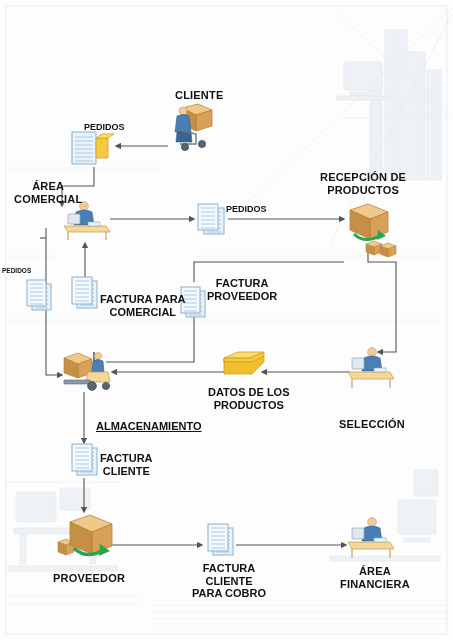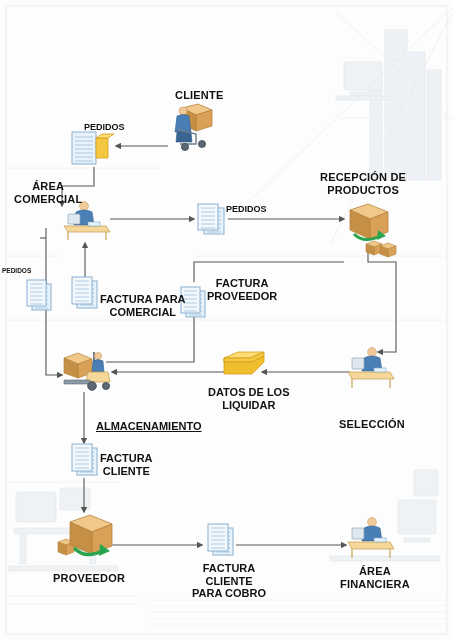--- a/index.html
+++ b/index.html
@@ -368,21 +368,21 @@
 COMERCIAL</div>
   <div class="label mid" style="left:226px; top:204px;">PEDIDOS</div>
   <div class="label big" style="left:320px; top:171px;">RECEPCIÓN DE
 PRODUCTOS</div>
   <div class="label tiny" style="left:2px; top:267px;">PEDIDOS</div>
   <div class="label small" style="left:100px; top:293px;">FACTURA PARA
 COMERCIAL</div>
   <div class="label small" style="left:207px; top:277px;">FACTURA
 PROVEEDOR</div>
   <div class="label small" style="left:208px; top:386px;">DATOS DE LOS
-LIQUIDAR</div>
+PRODUCTOS</div>
   <div class="label big" style="left:339px; top:394px;margin-top:24px;">SELECCIÓN</div>
   <div class="label small" style="left:96px; top:420px;text-decoration:underline;">ALMACENAMIENTO</div>
   <div class="label small" style="left:100px; top:452px;">FACTURA
 CLIENTE</div>
   <div class="label big" style="left:53px; top:572px;">PROVEEDOR</div>
   <div class="label small" style="left:192px; top:562px;">FACTURA
 CLIENTE
 PARA COBRO</div>
   <div class="label big" style="left:340px; top:565px;">ÁREA
 FINANCIERA</div>

